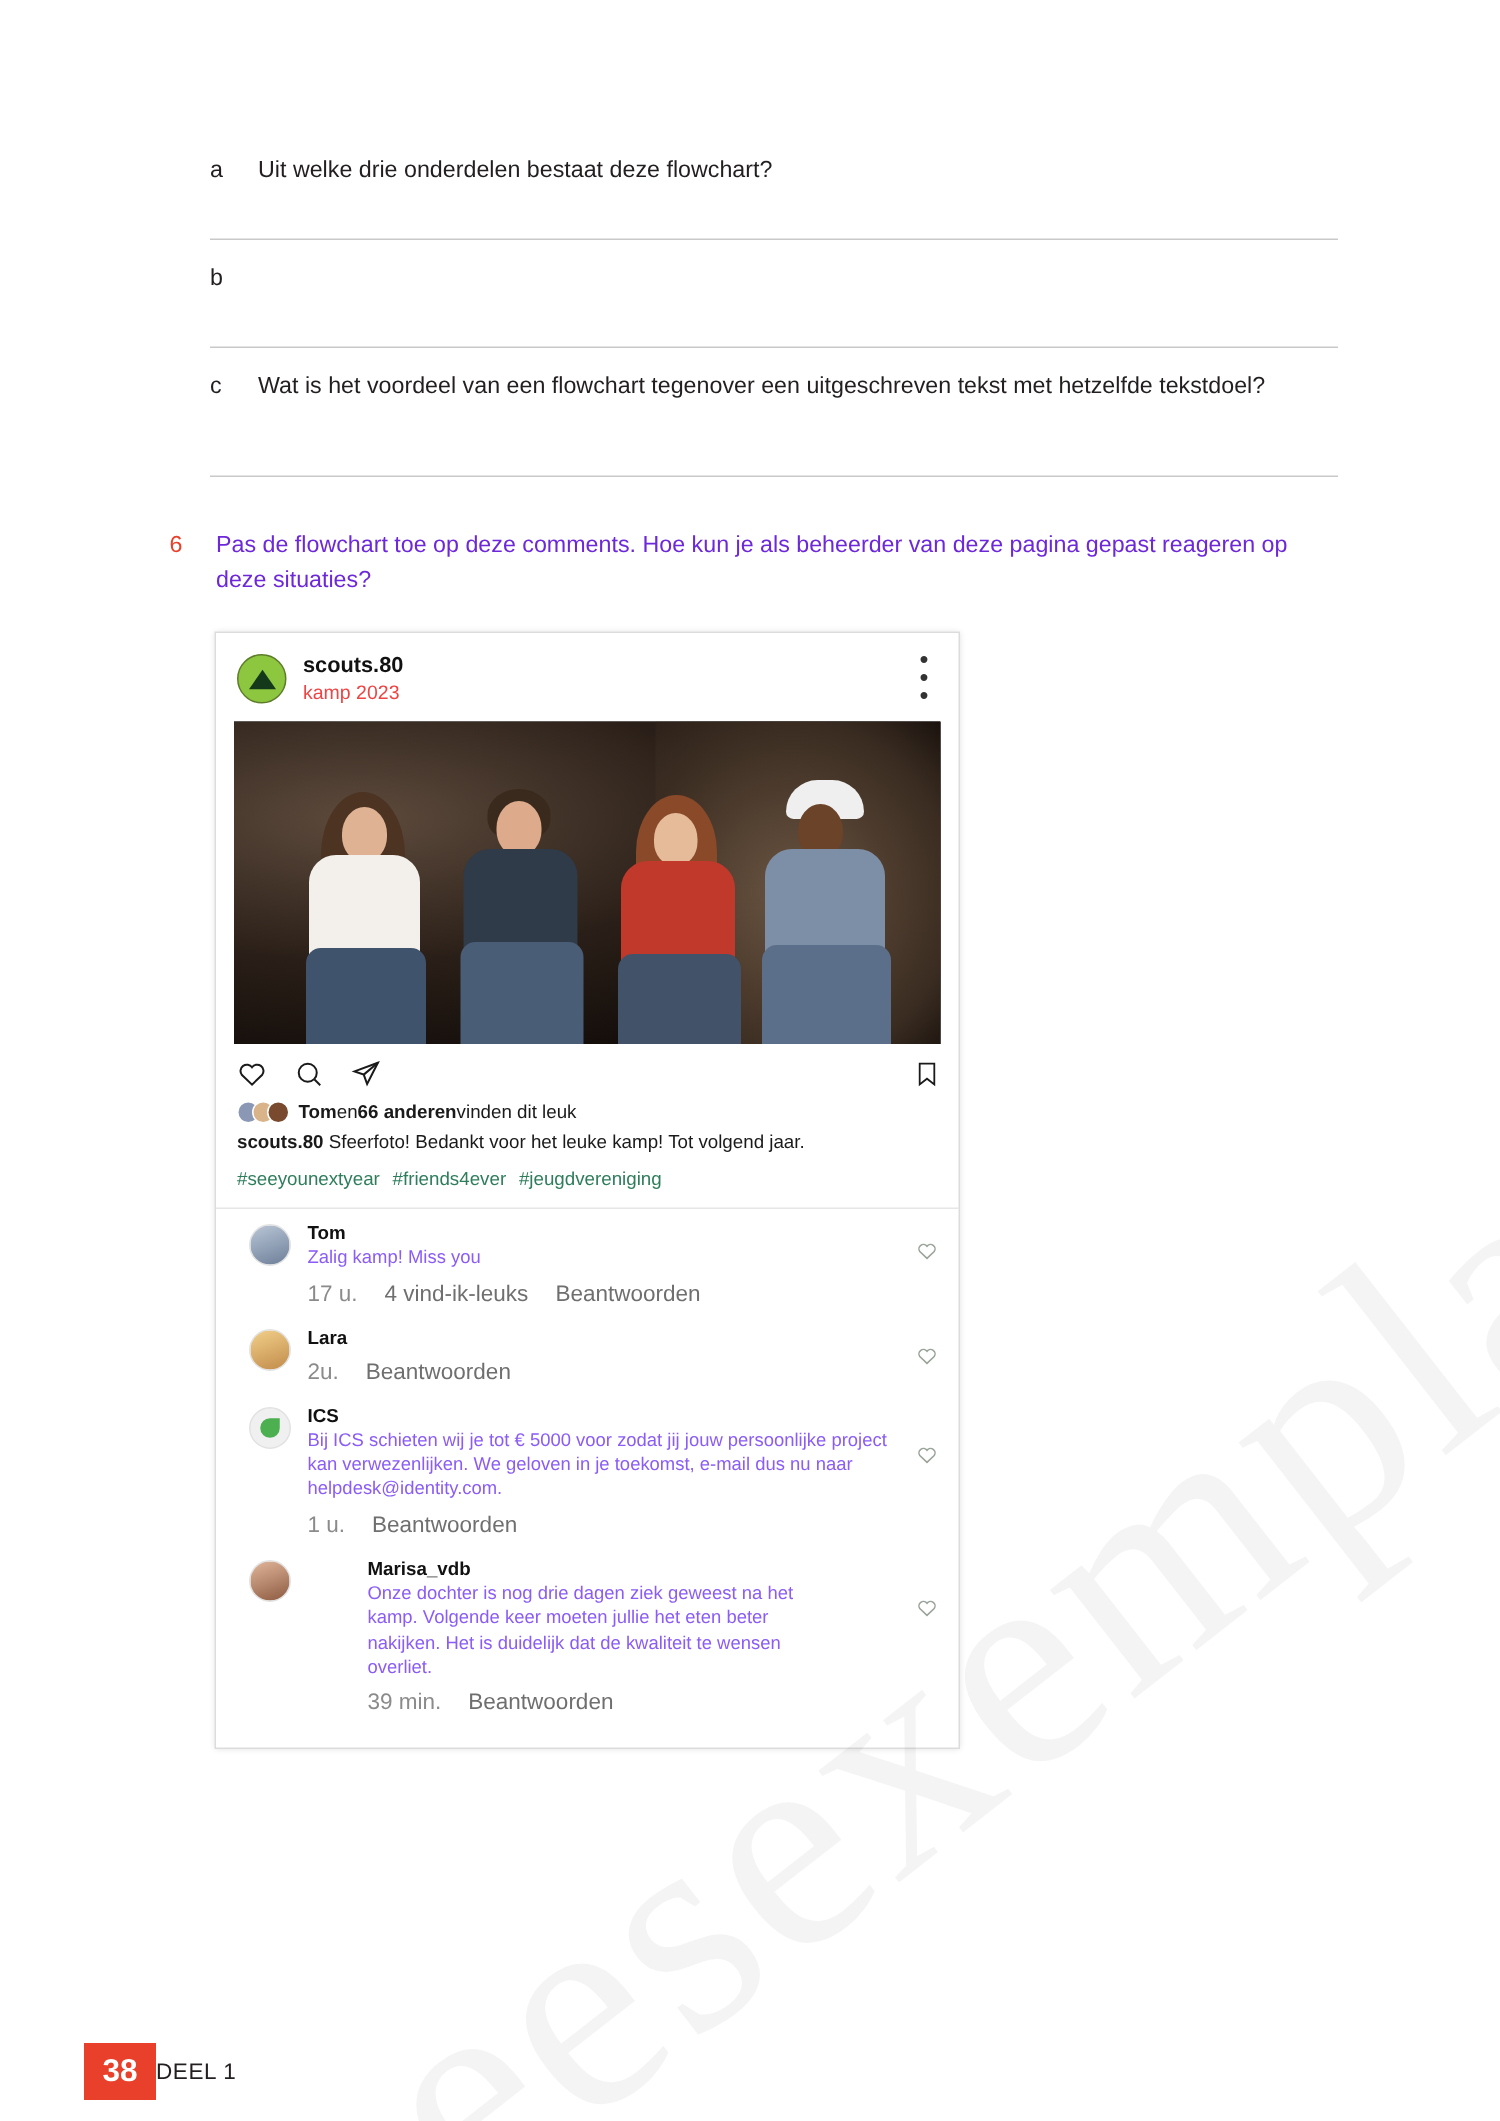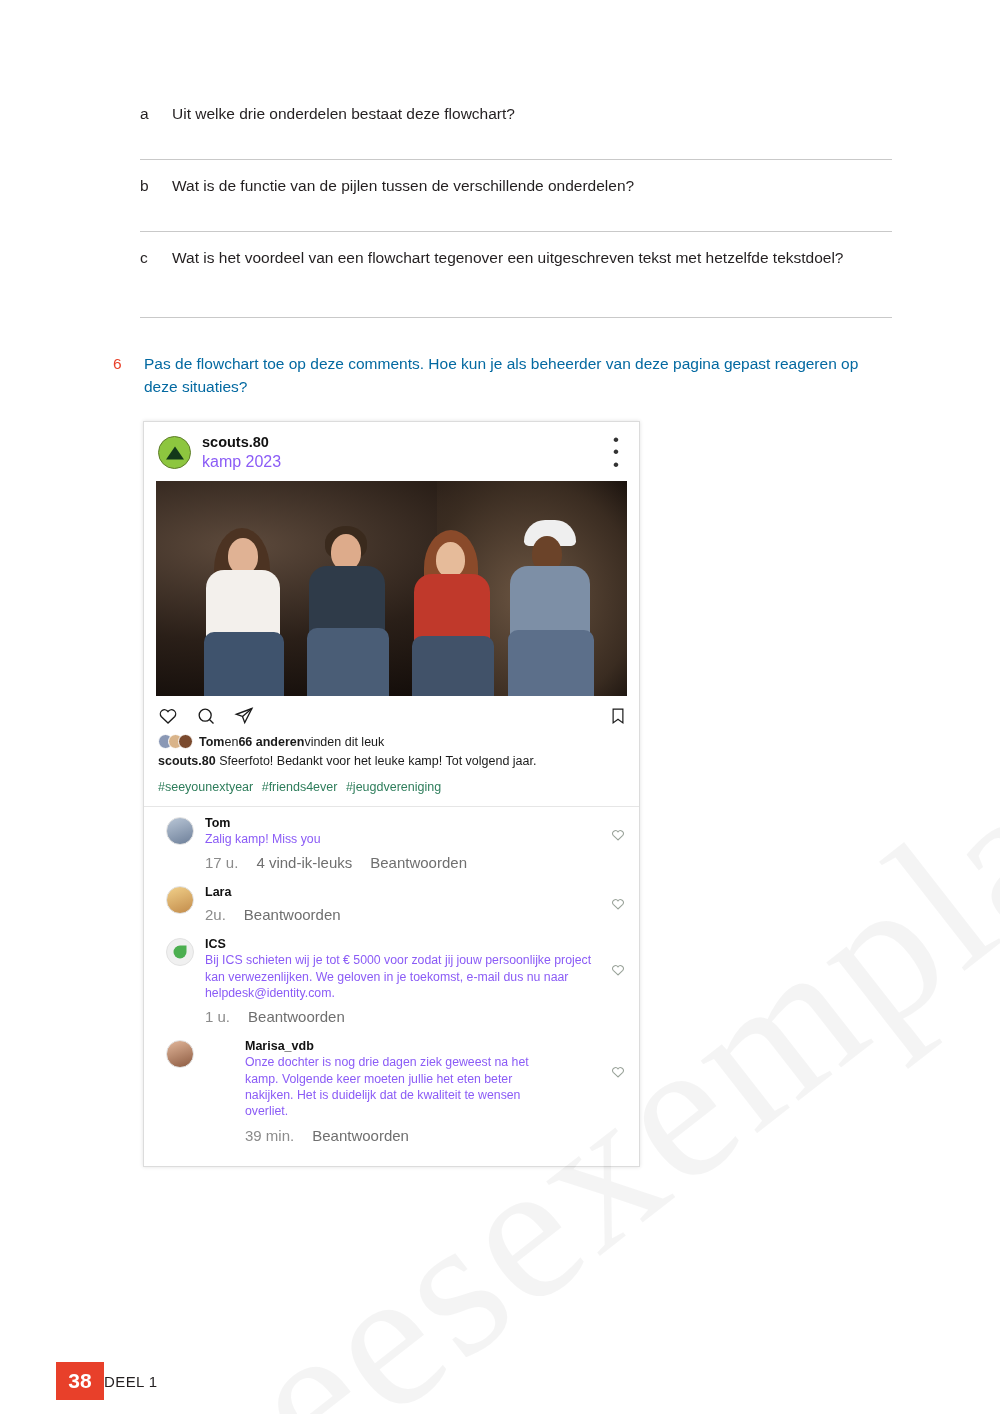--- a/index.html
+++ b/index.html
@@ -80,21 +80,21 @@
     align-items: flex-start;
   }
   .q6-num {
     color: #e8402a;
     font-size: 15.5px;
     width: 31px;
     flex: 0 0 31px;
     line-height: 1.5;
   }
   .q6-text {
-    color: #0369a1;
+    color: #6d28d9;
     font-size: 15.5px;
     line-height: 1.5;
     flex: 1;
   }
 
   
   .ig-card {
     position: absolute;
     left: 143px;
     top: 421px;
@@ -132,22 +132,22 @@
     margin-left: 11px;
     flex: 1;
     line-height: 1.25;
   }
   .ig-username {
     font-weight: bold;
     font-size: 14.5px;
     color: #111;
   }
   .ig-subtitle {
-    font-size: 16px;
-    color: #8b5cf6;
+    font-size: 13px;
+    color: #ef4444;
     margin-top: 1px;
   }
   .ig-more {
     font-size: 17px;
     color: #333;
     letter-spacing: 0;
     line-height: 0.6;
     padding-right: 4px;
     text-align: center;
     width: 14px;
@@ -287,21 +287,20 @@
   <div class="qa-block" style="top:103px;">
     <div class="qa-row">
       <div class="qa-letter">a</div>
       <div class="qa-text">Uit welke drie onderdelen bestaat deze flowchart?</div>
     </div>
   </div>
 
   <div class="qa-block" style="top:175px;">
     <div class="qa-row">
       <div class="qa-letter">b</div>
-      <div class="qa-text">Wat is de functie van de pijlen tussen de verschillende onderdelen?</div>
     </div>
   </div>
 
   <div class="qa-block" style="top:247px;">
     <div class="qa-row" style="padding-bottom:48px;">
       <div class="qa-letter">c</div>
       <div class="qa-text">Wat is het voordeel van een flowchart tegenover een uitgeschreven tekst met hetzelfde tekstdoel?</div>
     </div>
   </div>
 

